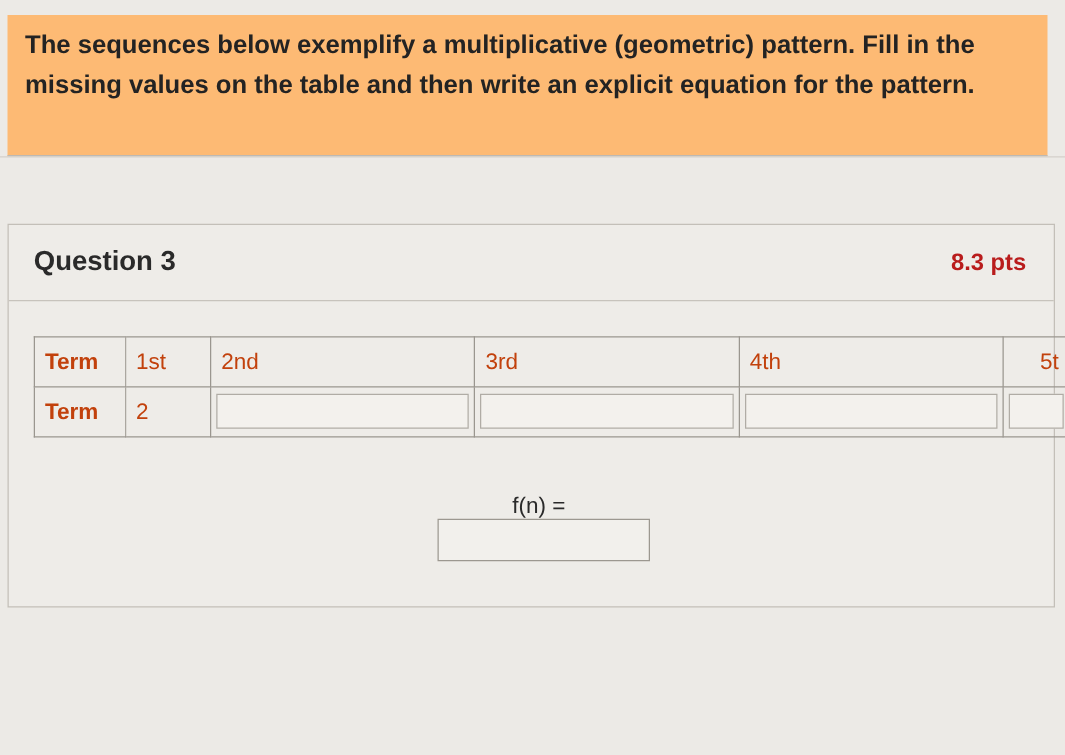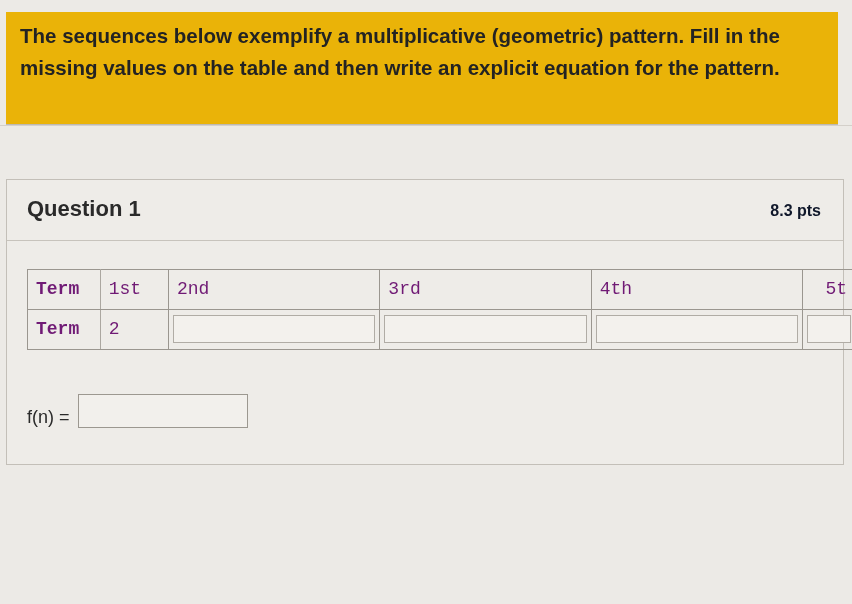--- a/index.html
+++ b/index.html
@@ -16,21 +16,21 @@
       position: relative;
       overflow: hidden;
     }
     .instruction-box {
       margin: 12px 14px 0 6px;
       padding: 8px 14px 40px 14px;
       border: 1px solid #bdb9b3;
       border-top: none;
       border-right: none;
       border-left: none;
-      background: #eab308;
+      background: #fdba74;
     }
     .instruction-text {
       font-size: 20.5px;
       line-height: 1.55;
       font-weight: 600;
       color: #232323;
     }
     .gap {
       height: 54px;
       border-top: 1px solid #d4d0ca;
@@ -47,42 +47,41 @@
       align-items: baseline;
       padding: 16px 22px 18px 20px;
       border-bottom: 1px solid #c7c3bc;
     }
     .question-title {
       font-size: 22px;
       font-weight: 700;
       color: #2a2a2a;
     }
     .question-pts {
-      font-size: 16px;
+      font-size: 19px;
       font-weight: 600;
-      color: #0f172a;
+      color: #b91c1c;
     }
     .question-body {
       padding: 28px 0 36px 20px;
     }
     table.seq {
       border-collapse: collapse;
       width: calc(100% + 12px);
       table-layout: fixed;
     }
     table.seq td, table.seq th {
       border: 1px solid #9a968f;
       height: 40px;
       padding: 4px 8px;
       font-size: 18px;
       font-weight: 500;
-      color: #701a75;
+      color: #c2410c;
       text-align: left;
       vertical-align: middle;
-      font-family: Liberation Mono, monospace;
     }
     table.seq .rowlabel {
       width: 64px;
       font-weight: 600;
       border-right: 1px solid #aba7a0;
     }
     table.seq .narrow { width: 60px; }
     table.seq .wide { width: 186px; text-align: left;}
     table.seq .last { width: 46px; text-align: right; border-right: none;}
     table.seq td.blank-cell {
@@ -91,23 +90,24 @@
     .inner-input {
       width: 100%;
       height: 28px;
       border: 1px solid #b0aca5;
       background: #f3f1ed;
       display: block;
     }
     .fn-row {
       margin-top: 44px;
       display: flex;
-      align-items: flex-end;
+      align-items: center;
       font-size: 18px;
       color: #2a2a2a;
+      flex-direction: column;
     }
     .fn-label {
       font-weight: 500;
       margin-right: 8px;
     }
     .fn-input {
       width: 170px;
       height: 34px;
       border: 1px solid #9c9890;
       background: #f2f0ec;
@@ -117,21 +117,21 @@
 <body>
 
 <div class="instruction-box">
   <p class="instruction-text">The sequences below exemplify a multiplicative (geometric) pattern. Fill in the missing values on the table and then write an explicit equation for the pattern.</p>
 </div>
 
 <div class="gap"></div>
 
 <div class="question-box">
   <div class="question-header">
-    <div class="question-title">Question 1</div>
+    <div class="question-title">Question 3</div>
     <div class="question-pts">8.3 pts</div>
   </div>
 
   <div class="question-body">
 
     <table class="seq">
       <tbody>
           <tr>
         <td class="rowlabel">Term</td>
         <td class="narrow">1st</td>

